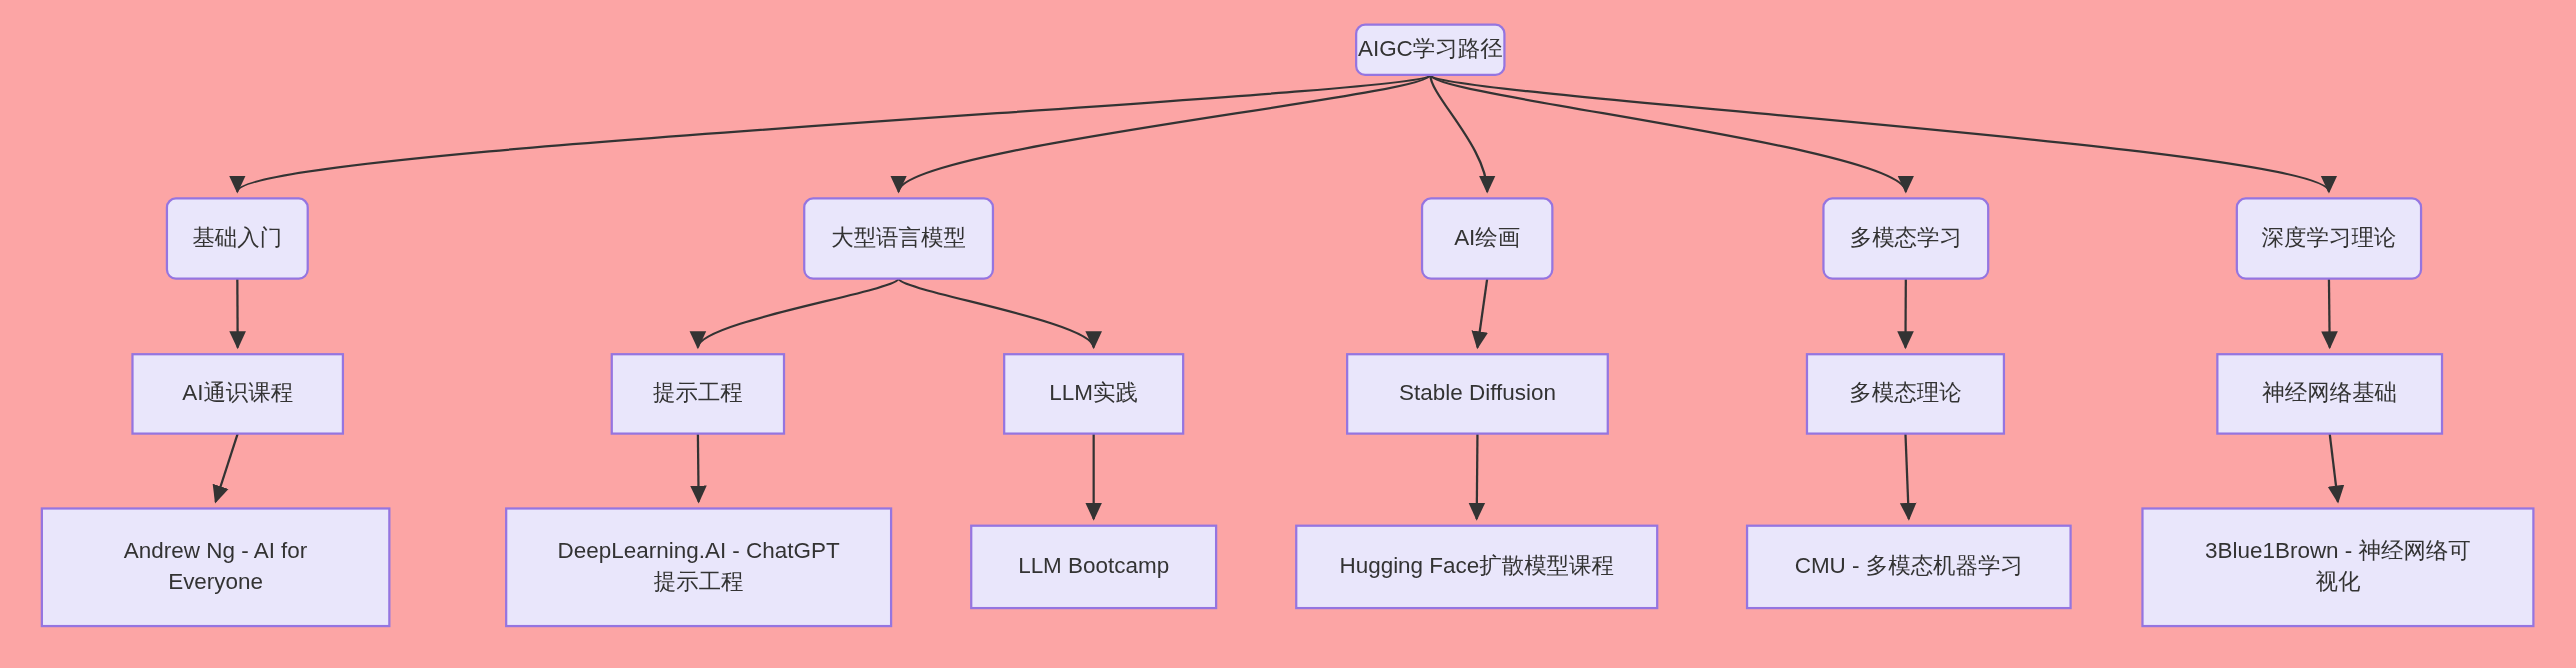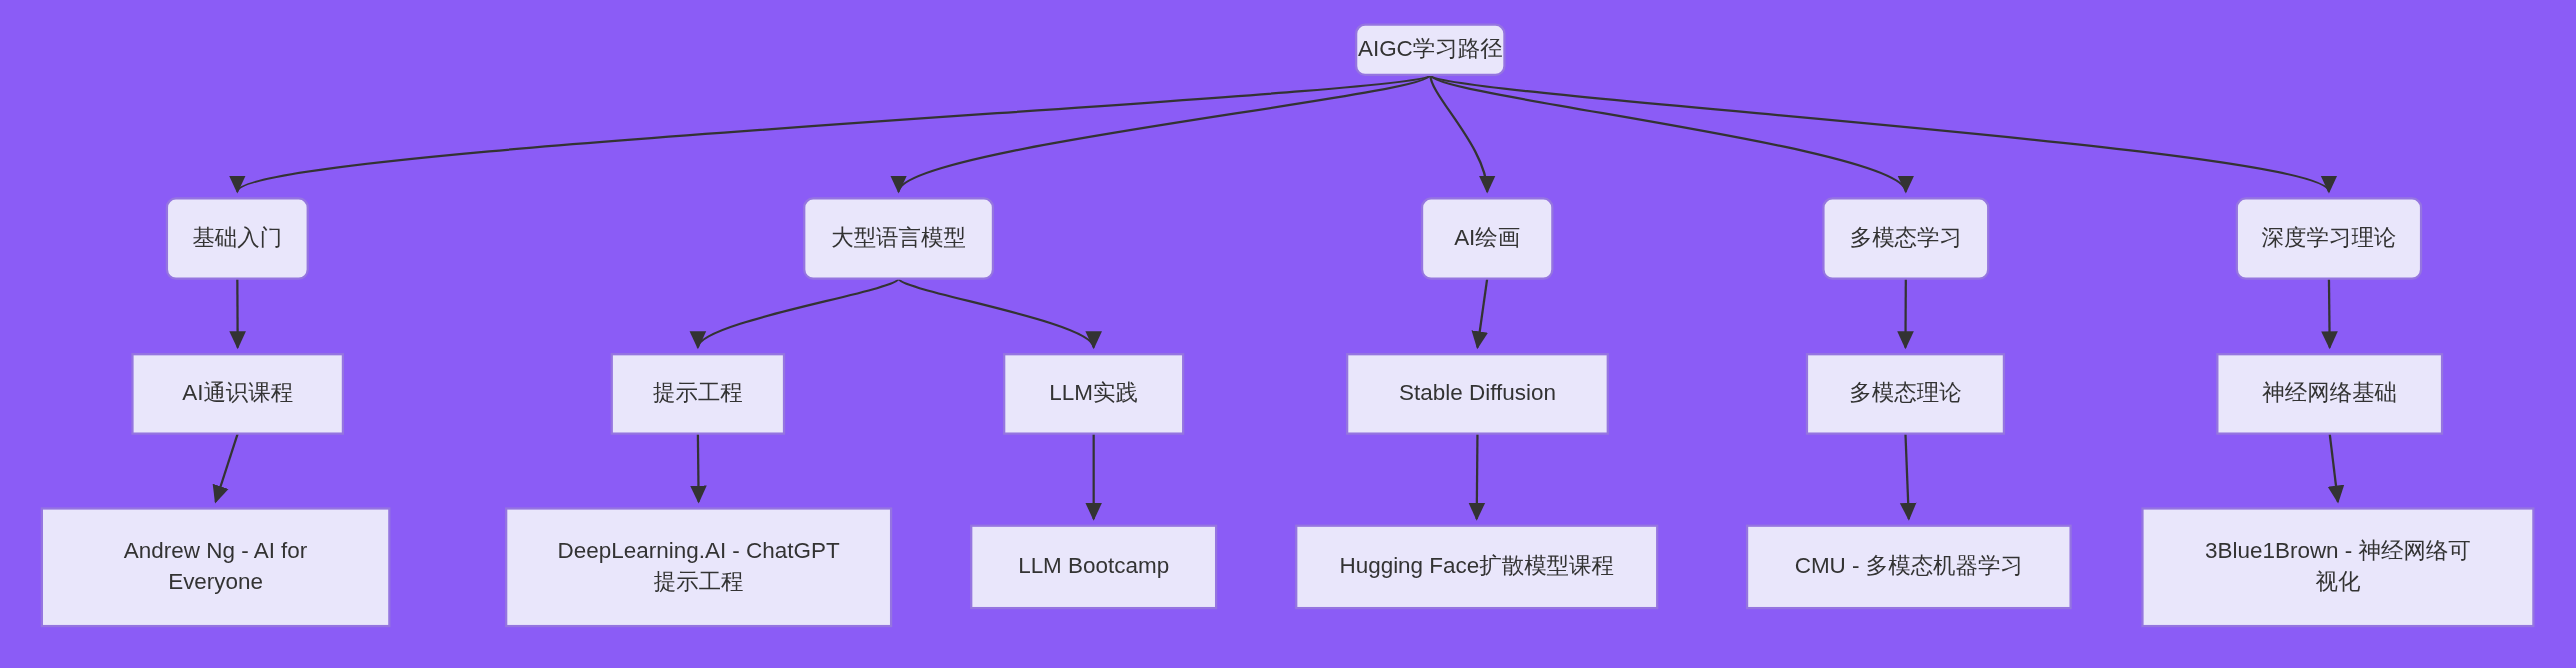--- a/index.html
+++ b/index.html
@@ -4,21 +4,21 @@
 <style>
   html, body {
     margin: 0;
     padding: 0;
     background: #ffffff;
   }
   #diagram-root {
     position: relative;
     width: 2576px;
     height: 668px;
-    background: #8b5cf6;
+    background: #fca5a5;
     font-family: "Liberation Sans", "DejaVu Sans", sans-serif;
     overflow: hidden;
   }
   svg.flow-canvas {
     position: absolute;
     top: 0;
     left: 0;
     width: 2576px;
     height: 668px;
   }

